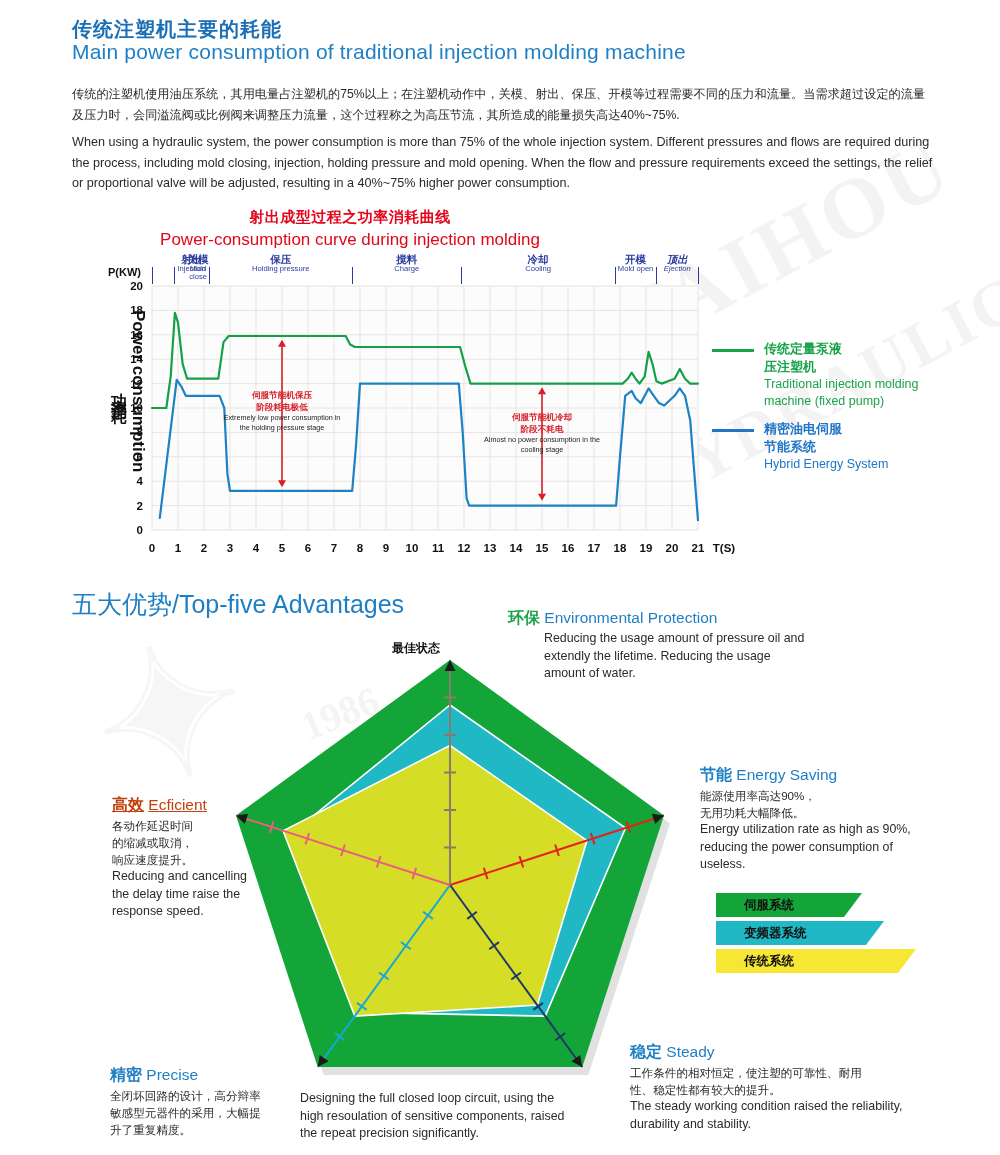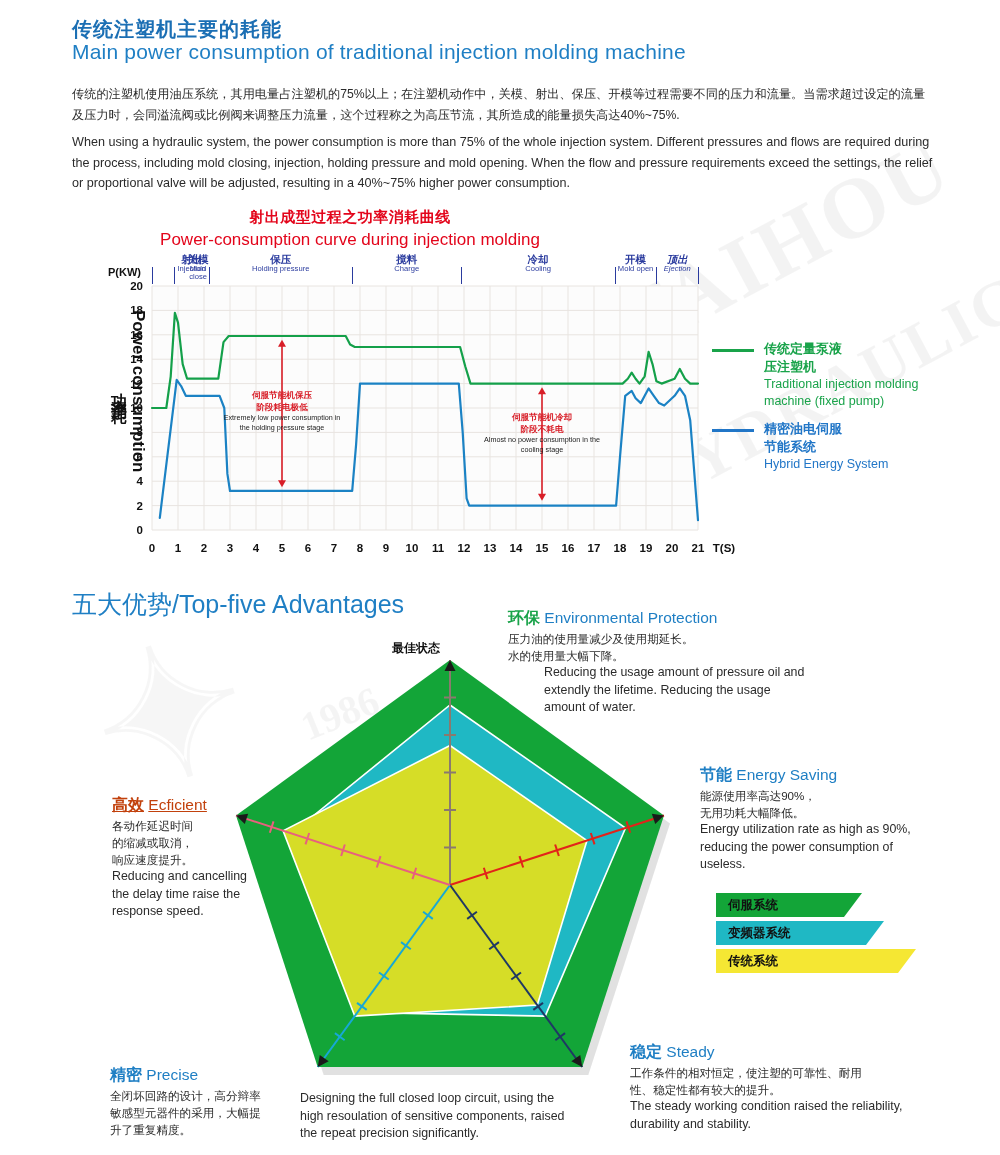--- a/index.html
+++ b/index.html
@@ -128,21 +128,21 @@
                font-size:12.4px; line-height:17.5px; color:#2b2b2b;}
 
   .b-steady { left:630px; top:1042px; width:300px; }
   .b-steady h4 .cn, .b-steady h4 .en { color:#1f7fc4; }
 
   .sysleg { position:absolute; left:716px; top:893px; width:220px; z-index:6; }
   .sysband {
     position:relative; height:24px; margin-bottom:4px;
     display:flex; align-items:center;
     font-size:12.5px; font-weight:bold; color:#111;
-    padding-left:12px;
+    padding-left:28px;
   }
   .sysband span { position:relative; z-index:2; }
   .sysband i {
     position:absolute; left:0; top:0; height:100%; display:block;
   }
   .sys-names { margin-top:6px; font-size:12.6px; line-height:19px; color:#2b2b2b; }
 </style>
 </head>
 <body>
 
@@ -358,22 +358,20 @@
       <line x1="125.48742058947727" y1="214.35378994152882" x2="129.19562452197664" y2="202.94111174598697" stroke="#e8607e" stroke-width="2"></line>
       <line x1="89.82280122840899" y1="202.7656526524683" x2="93.53100516090836" y2="191.35297445692646" stroke="#e8607e" stroke-width="2"></line>
     </svg>
 </div>
 
 <div class="blk b-env">
   <h4>
     <span class="cn">环保</span>
     <span class="en">Environmental Protection</span>
   </h4>
-  <div class="cn-body" style="white-space:pre-line">压力油的使用量减少及使用期延长。
-水的使用量大幅下降。</div>
   <div class="en-body">Reducing the usage amount of pressure oil and extendly the lifetime. Reducing the usage amount of water.</div>
 </div>
 
 <div class="blk b-energy">
   <h4>
     <span class="cn">节能</span>
     <span class="en">Energy Saving</span>
   </h4>
   <div class="cn-body" style="white-space:pre-line">能源使用率高达90%，
 无用功耗大幅降低。</div>

